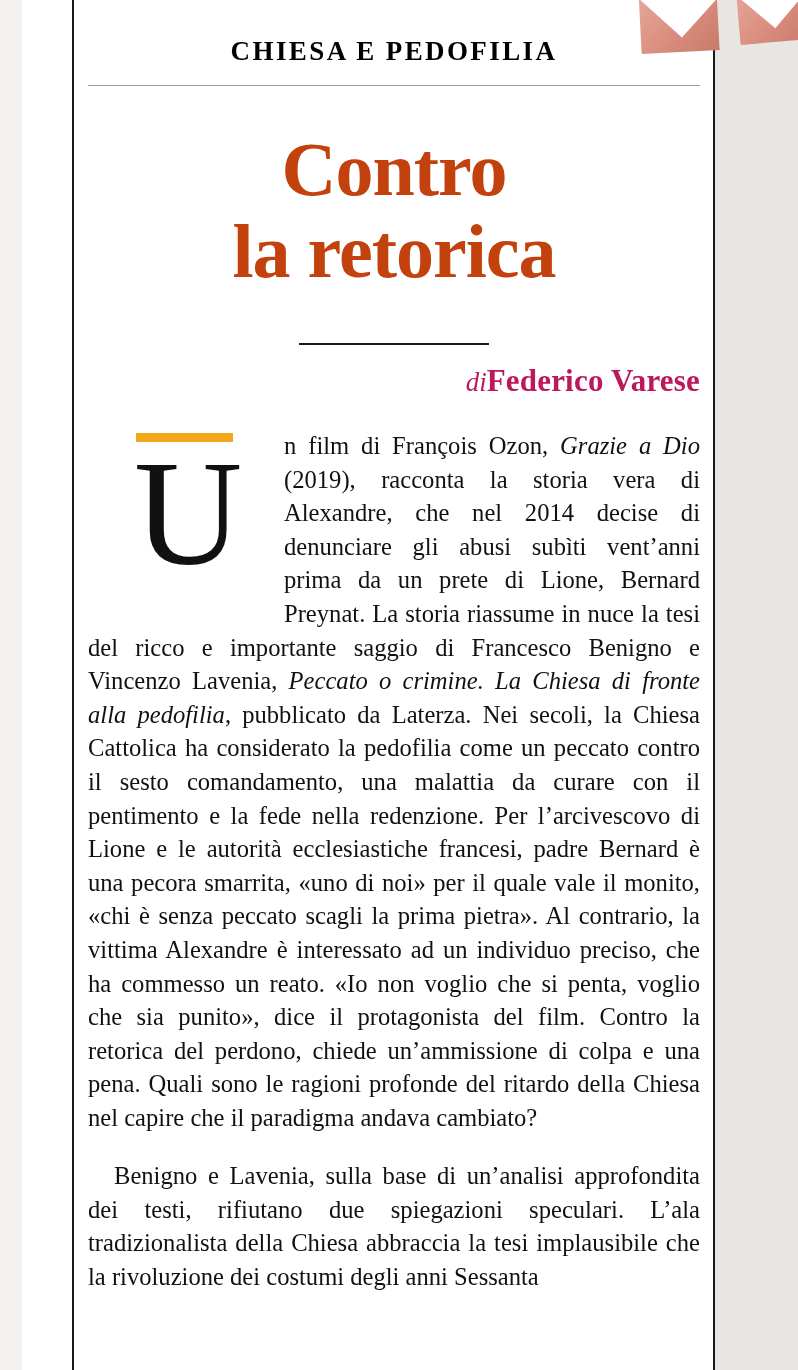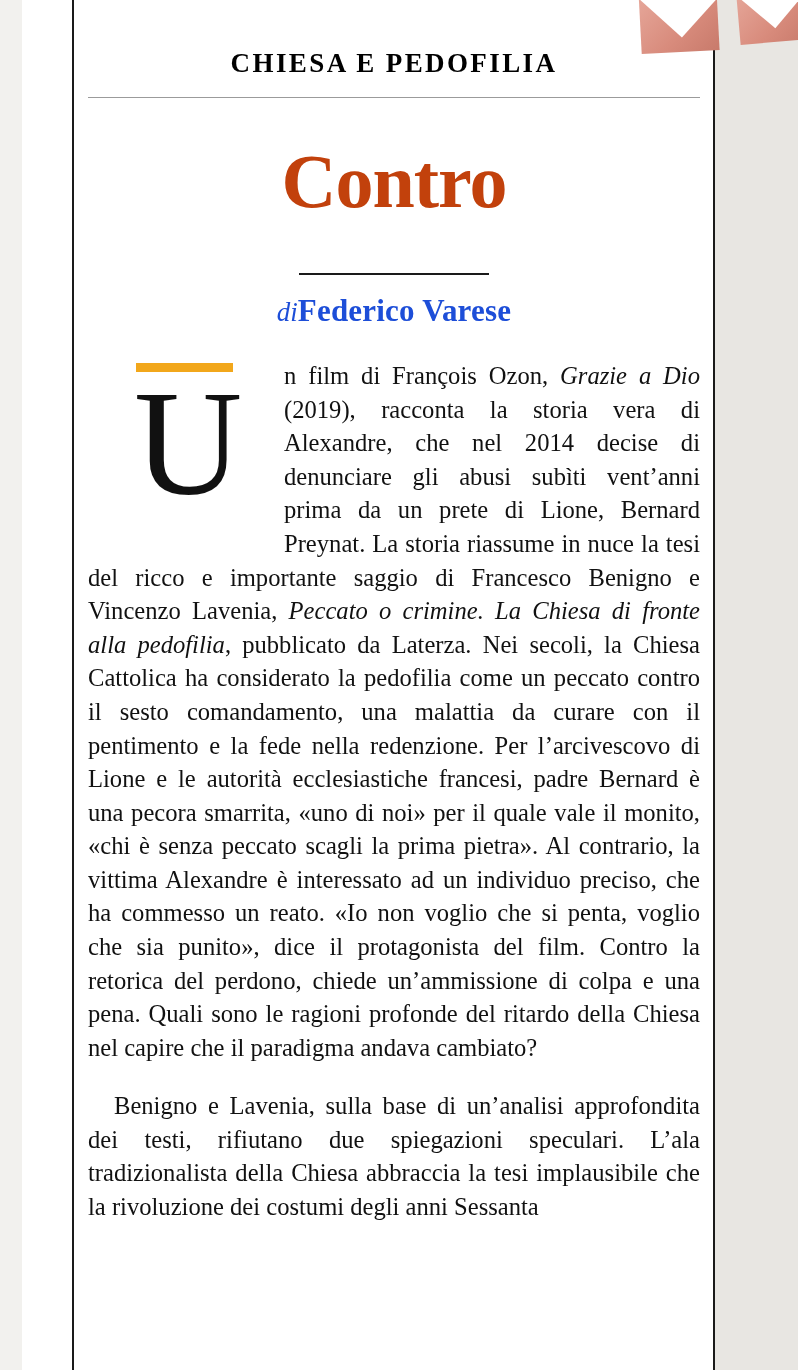--- a/index.html
+++ b/index.html
@@ -92,21 +92,21 @@
     width: 60px;
     height: 60px;
     background: #ffffff;
     transform: rotate(45deg);
   }
 
   
   .column {
     position: absolute;
     left: 88px;
-    top: 12px;
+    top: 0;
     width: 612px;
     height: 1354px;
   }
 
   .kicker {
     margin-top: 36px;
     text-align: center;
     font-family: "Liberation Serif", serif;
     font-weight: bold;
     font-size: 27px;
@@ -133,23 +133,23 @@
   .headline .hl-line { display: block; white-space: nowrap; }
 
   .byline-rule {
     margin: 38px auto 0 auto;
     width: 190px;
     height: 2px;
     background: #1a1a1a;
   }
   .byline {
     margin-top: 18px;
-    text-align: center;
+    text-align: right;
     font-size: 31px;
-    color: #1d4ed8;
+    color: #be185d;
   }
   .byline .di {
     font-style: italic;
     font-weight: normal;
     font-size: 27px;
   }
   .byline .author {
     font-weight: bold;
     letter-spacing: 0.2px;
   }
@@ -215,20 +215,21 @@
 <div class="fold-a"></div>
 <div class="fold-b"></div>
 
 <div class="column">
 
   <div class="kicker">CHIESA E PEDOFILIA</div>
   <div class="kicker-rule"></div>
 
   <h1 class="headline">
     <span class="hl-line">Contro</span>
+    <span class="hl-line">la retorica</span>
   </h1>
 
   <div class="byline-rule"></div>
   <div class="byline">
     <span class="di">di</span><span class="author">Federico Varese</span>
   </div>
 
   <div class="body-wrap">
     <div class="dropcap-box">
       <div class="dropcap-bar"></div>

